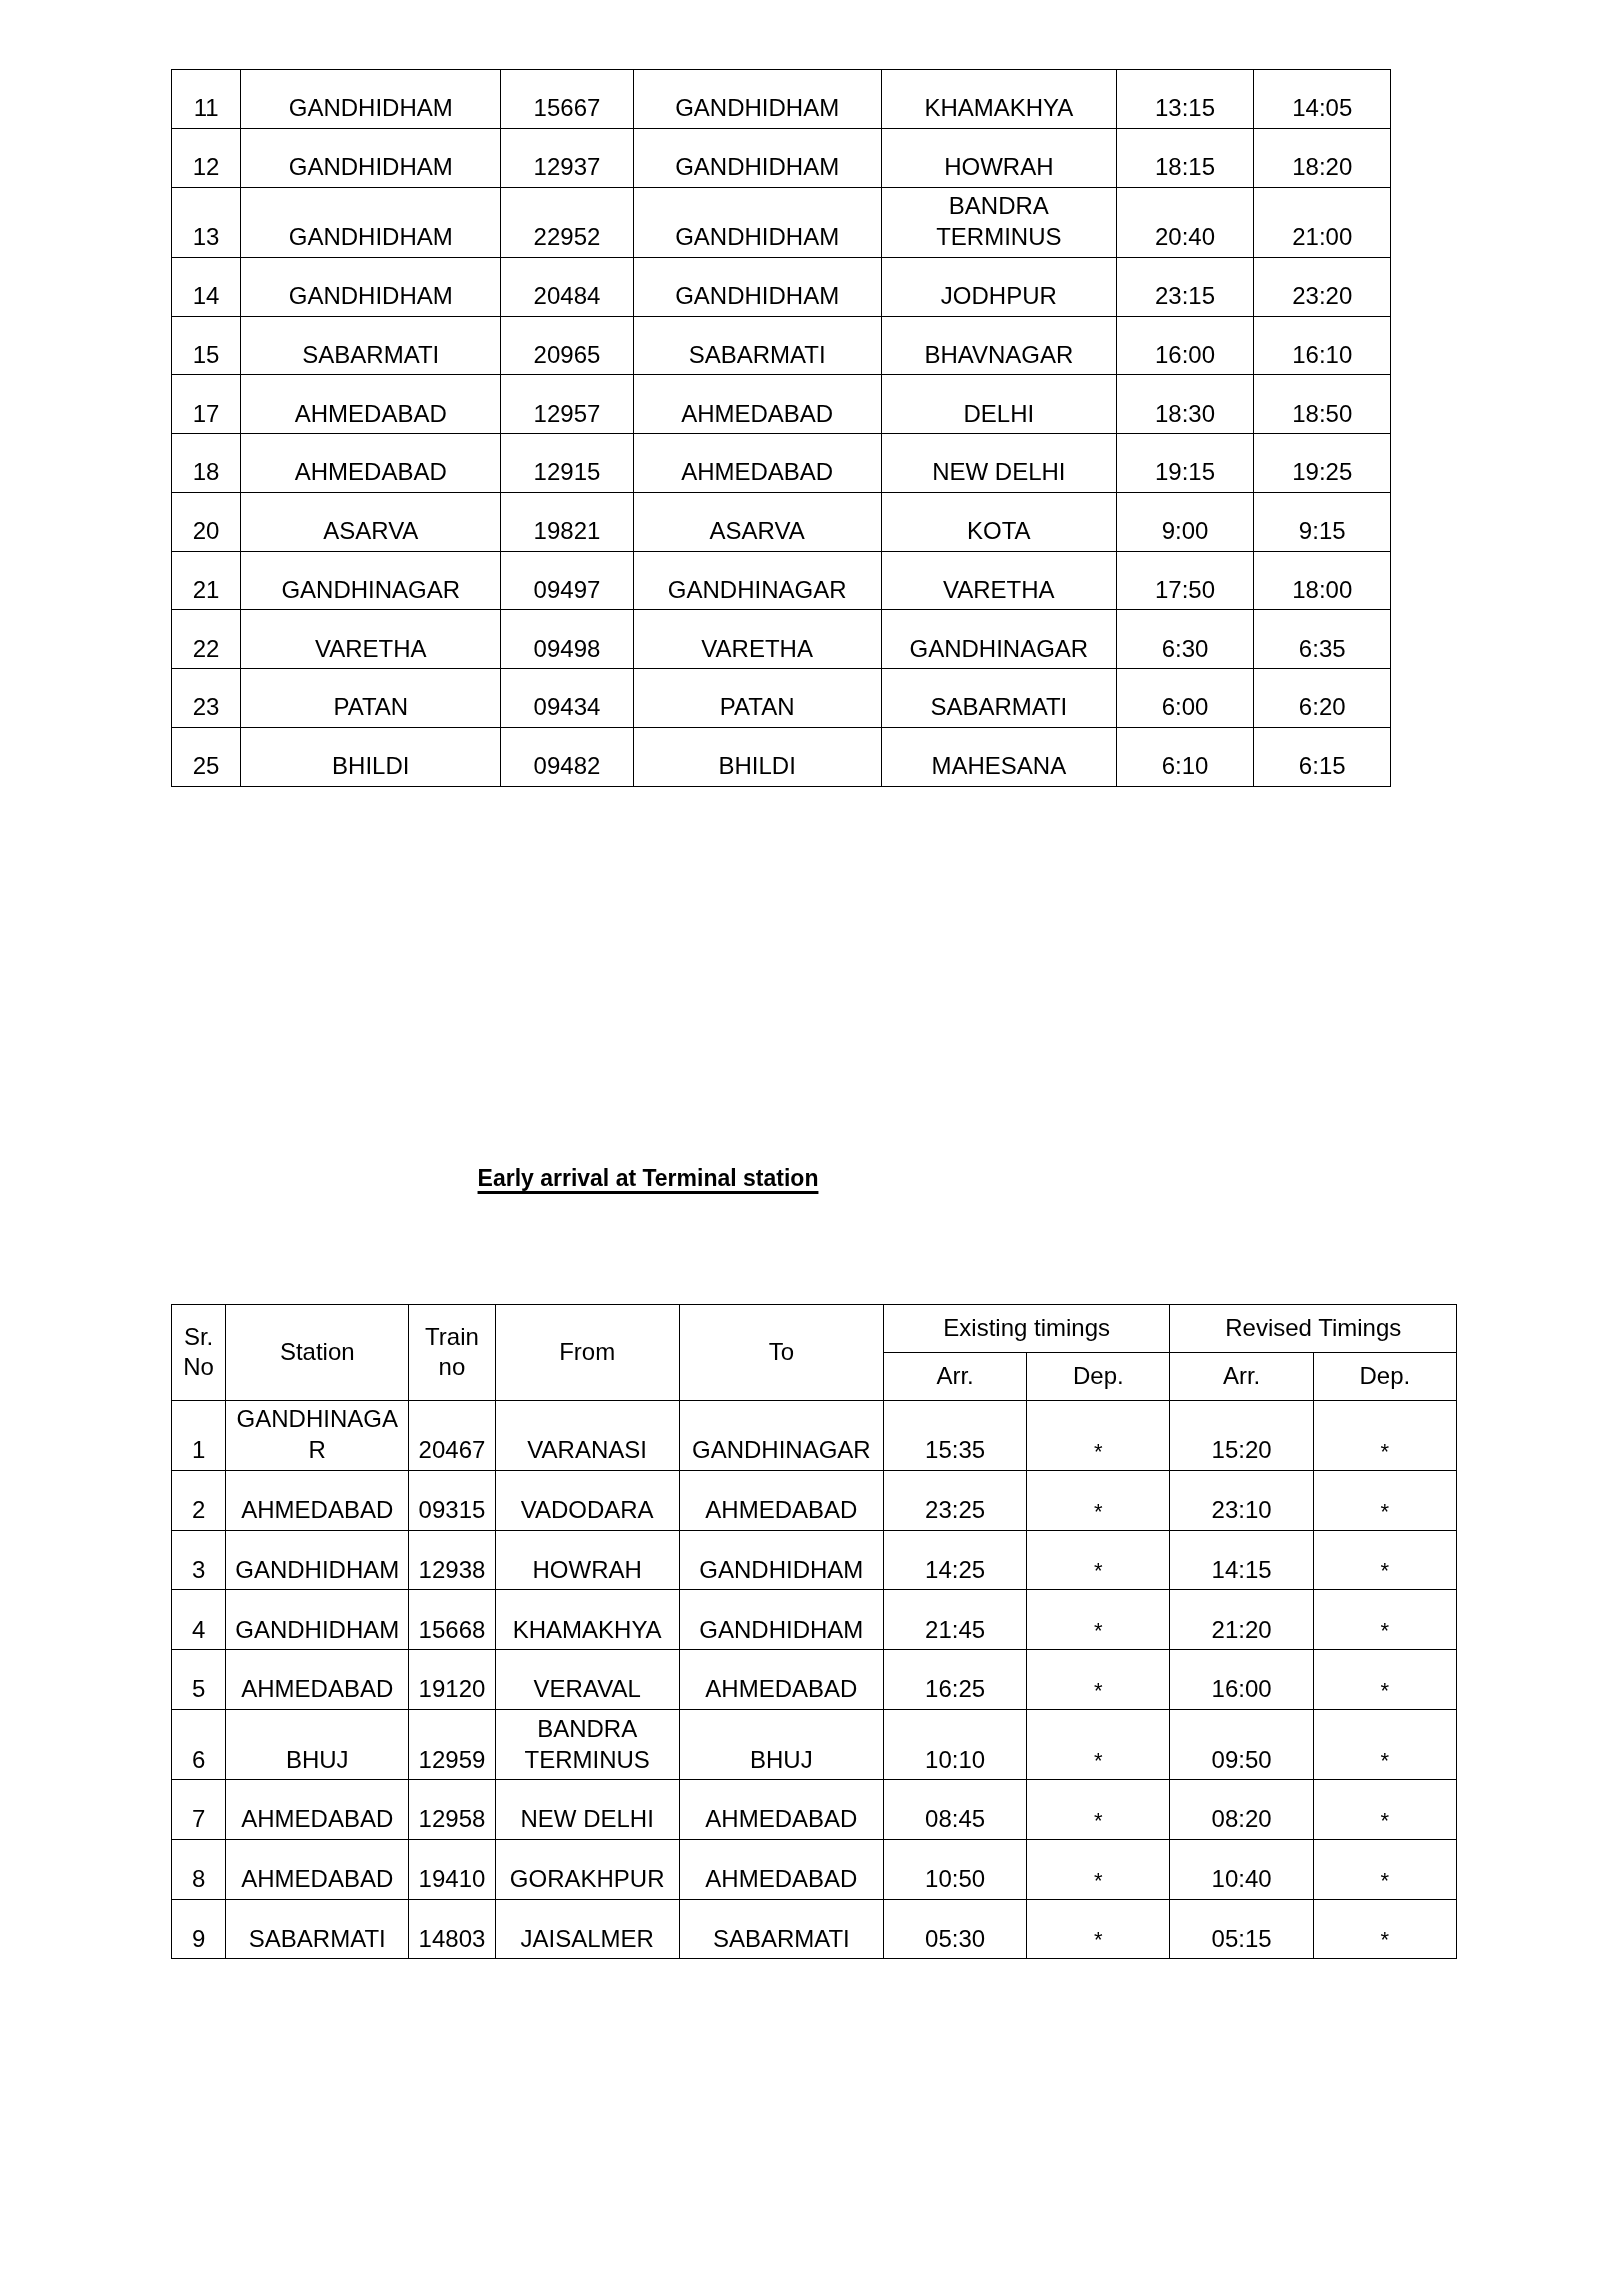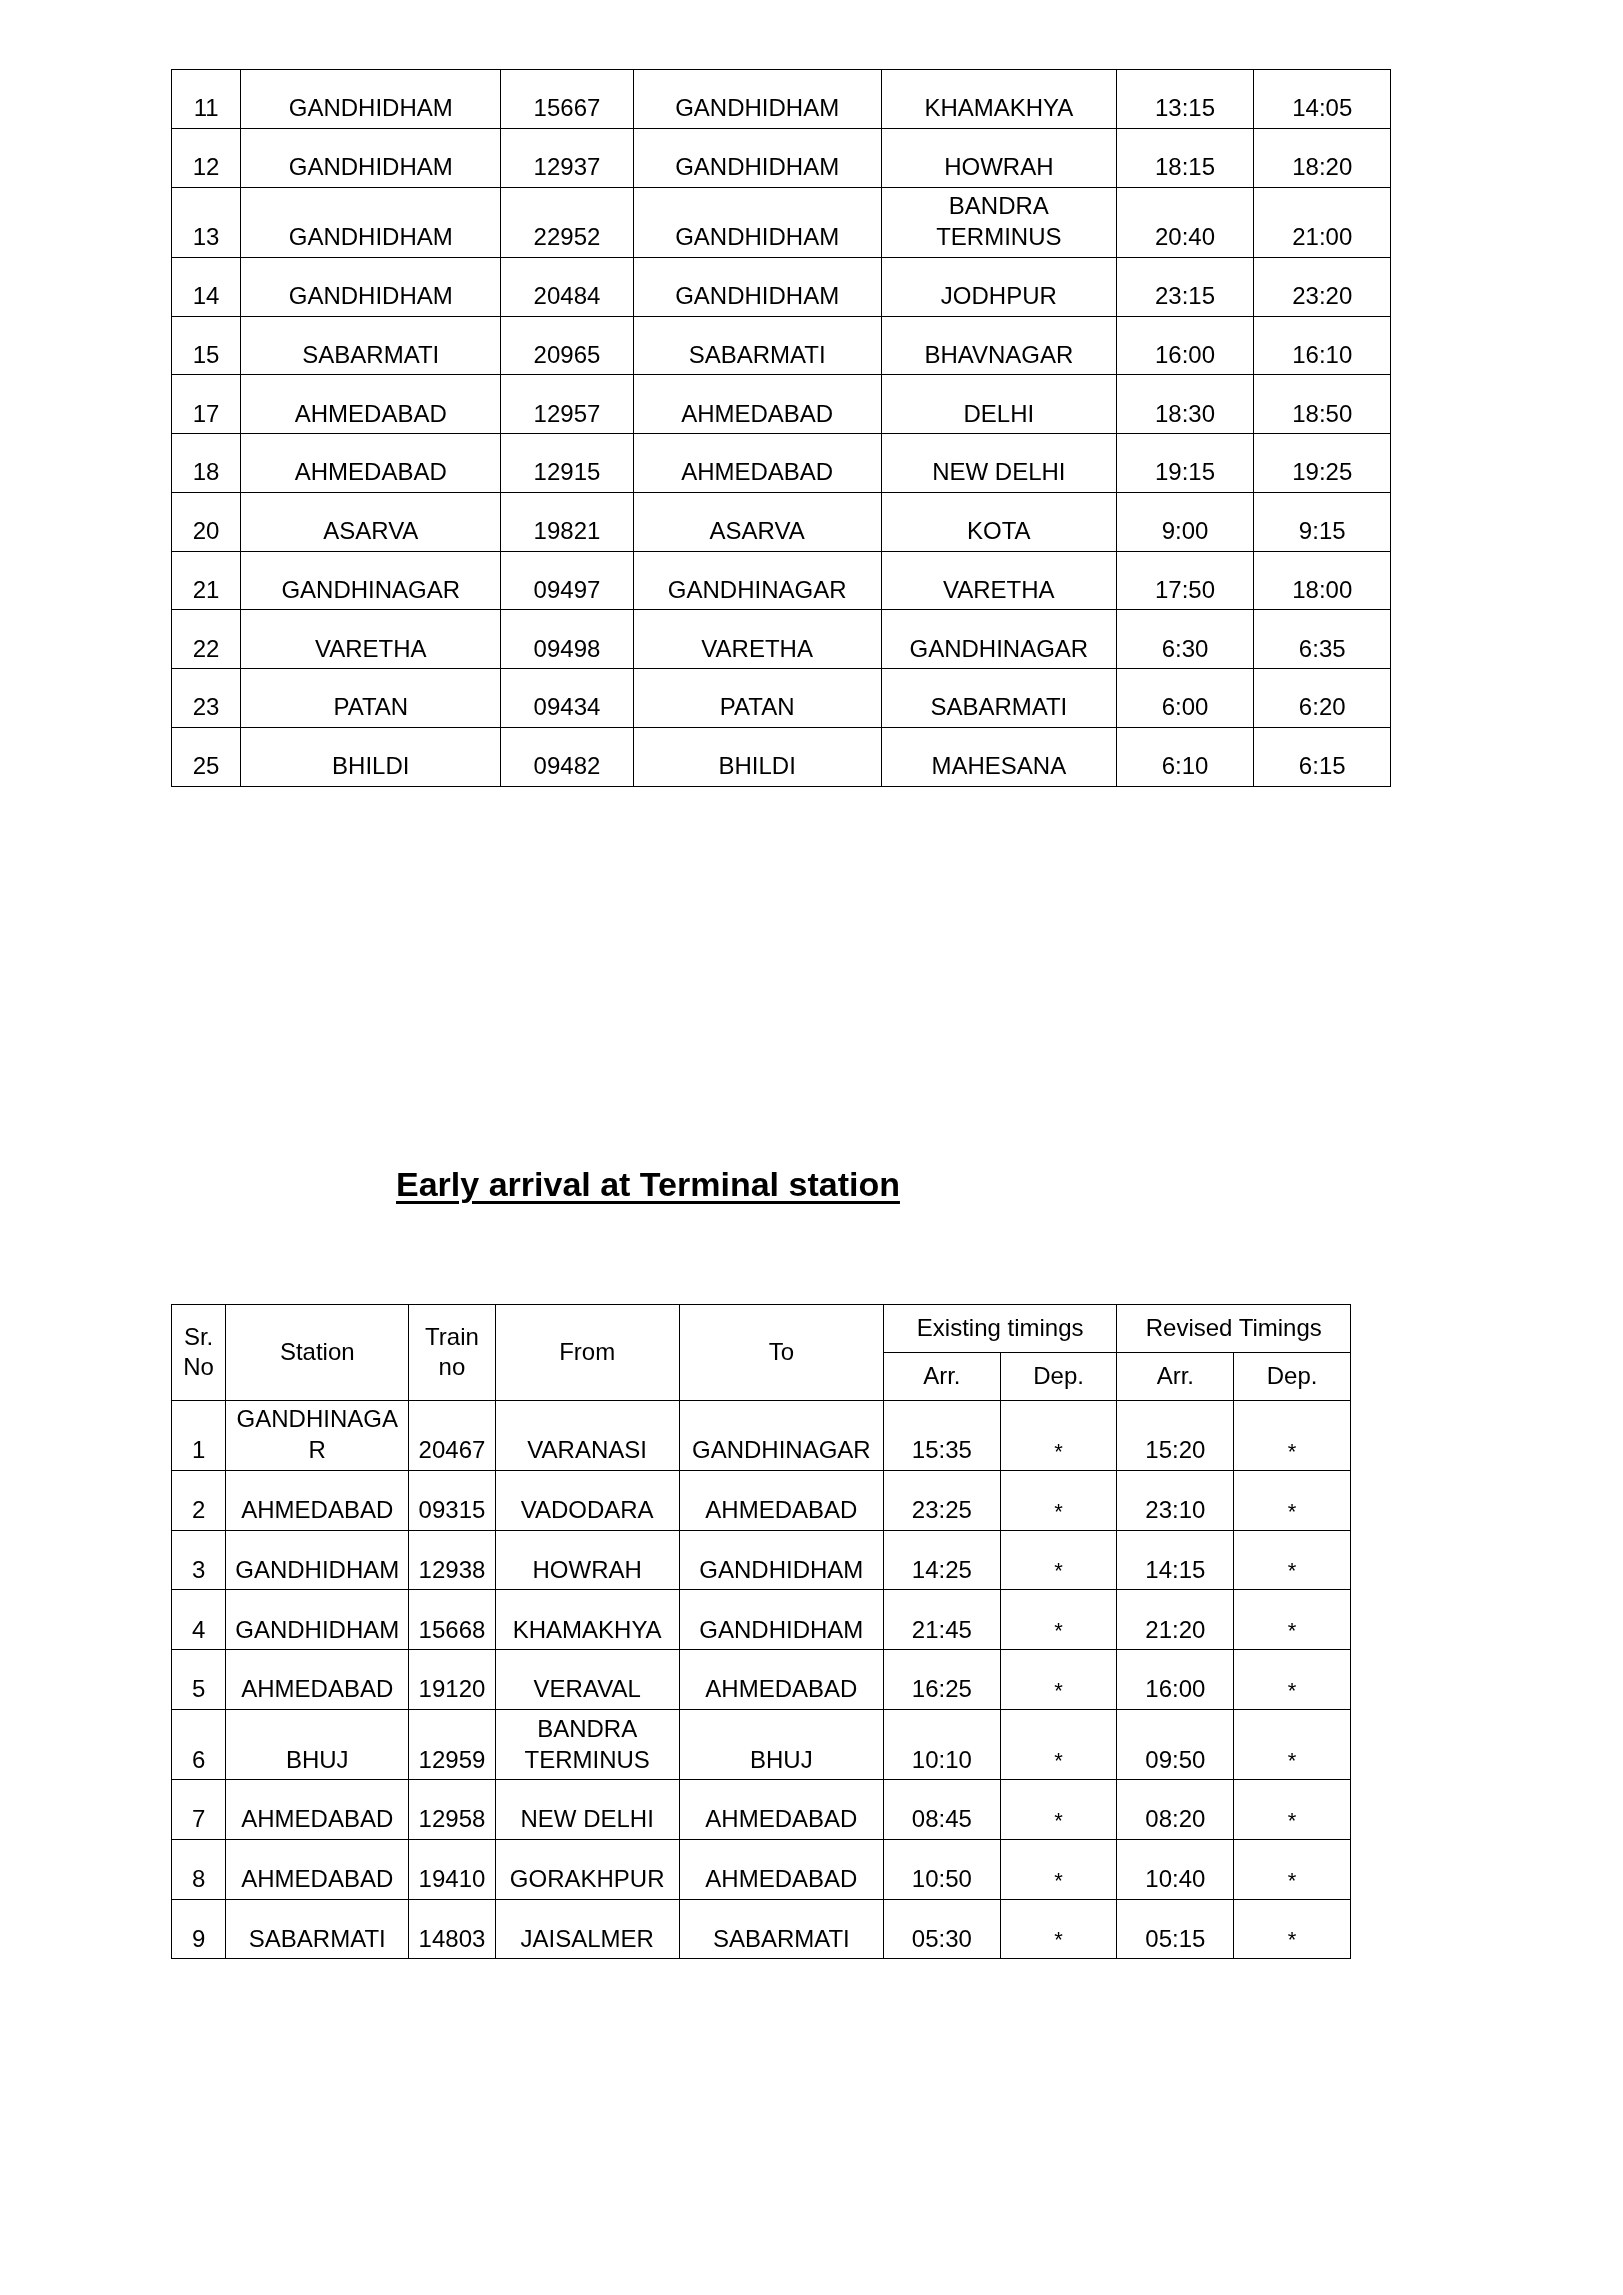--- a/index.html
+++ b/index.html
@@ -61,39 +61,39 @@
   #table-continued td.c-arr   { width: 131px; }
   #table-continued td.c-dep   { width: 131px; }
 
   
   #section-heading {
     position: absolute;
     left: 0;
     top: 1145px;
     width: 1296px;
     text-align: center;
-    font-size: 34px;
+    font-size: 23px;
     font-weight: bold;
     letter-spacing: 0px;
   }
   #section-heading span.underline {
     text-decoration: underline;
     text-underline-offset: 4.6px;
     text-decoration-thickness: 2.6px;
   }
 
   
   #table-early-wrap {
     position: absolute;
     left: 171px;
     top: 1284px;
     width: 1286px;
   }
   #table-early {
-    width: 1180px;
+    width: 1286px;
   }
   #table-early th, #table-early td {
     height: 39px;
   }
   #table-early th {
     vertical-align: middle;
   }
   #table-early td {
     vertical-align: bottom;
     height: 51px;

